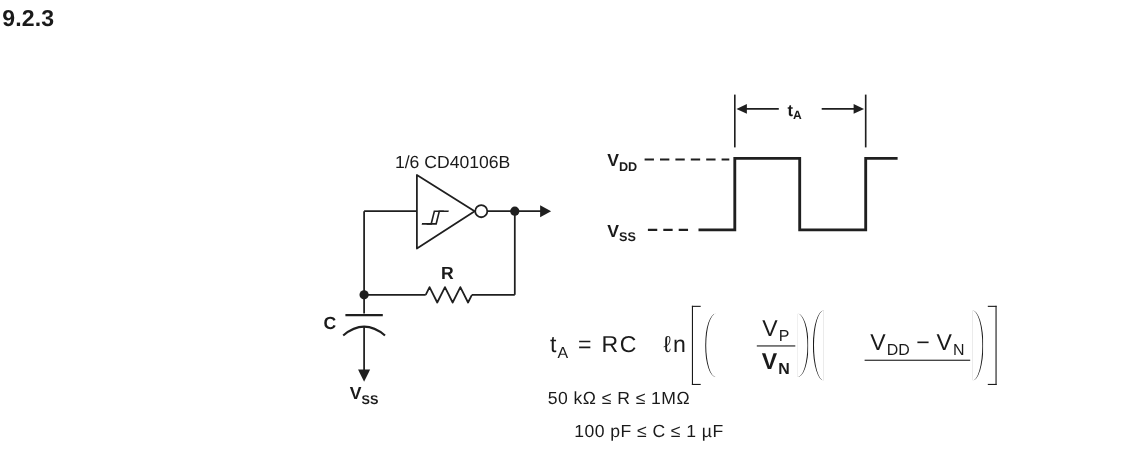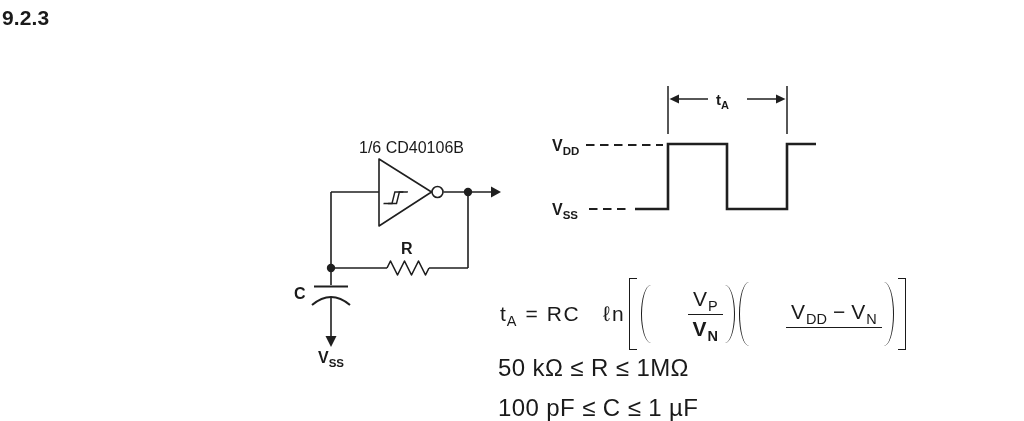--- a/index.html
+++ b/index.html
@@ -33,23 +33,23 @@
   .paren.left{border-left-width:1.8px;border-radius:100% 0 0 100% / 50% 0 0 50%;margin:0 2px 0 2px;}
   .paren.right{border-right-width:1.8px;border-radius:0 100% 100% 0 / 0 50% 50% 0;margin:0 2px 0 2px;}
   .h1{height:58px;}
   .h2{height:64px;}
   .frac{display:inline-flex;flex-direction:column;margin-left:35px;}
   .frac .num{border-bottom:1.9px solid #1a1a1a;padding:0 5px 3px 5px;text-align:center;}
   .frac .den{padding:2px 5px 0 5px;text-align:center;font-weight:bold;}
   .minus{margin:0 6px;}
 
   
-  .constraint{position:absolute;left:498px;font-size:24px;letter-spacing:.4px;white-space:nowrap;}
+  .constraint{position:absolute;left:498px;font-size:16px;letter-spacing:.4px;white-space:nowrap;}
   .constraint.c1{top:354px;}
-  .constraint.c2{top:394px;}
+  .constraint.c2{top:384px;margin-left:24px;}
 </style>
 </head>
 <body>
 
 <div class="page">
 
   <div class="heading">
     <span>9.2.3</span>
   </div>
 

